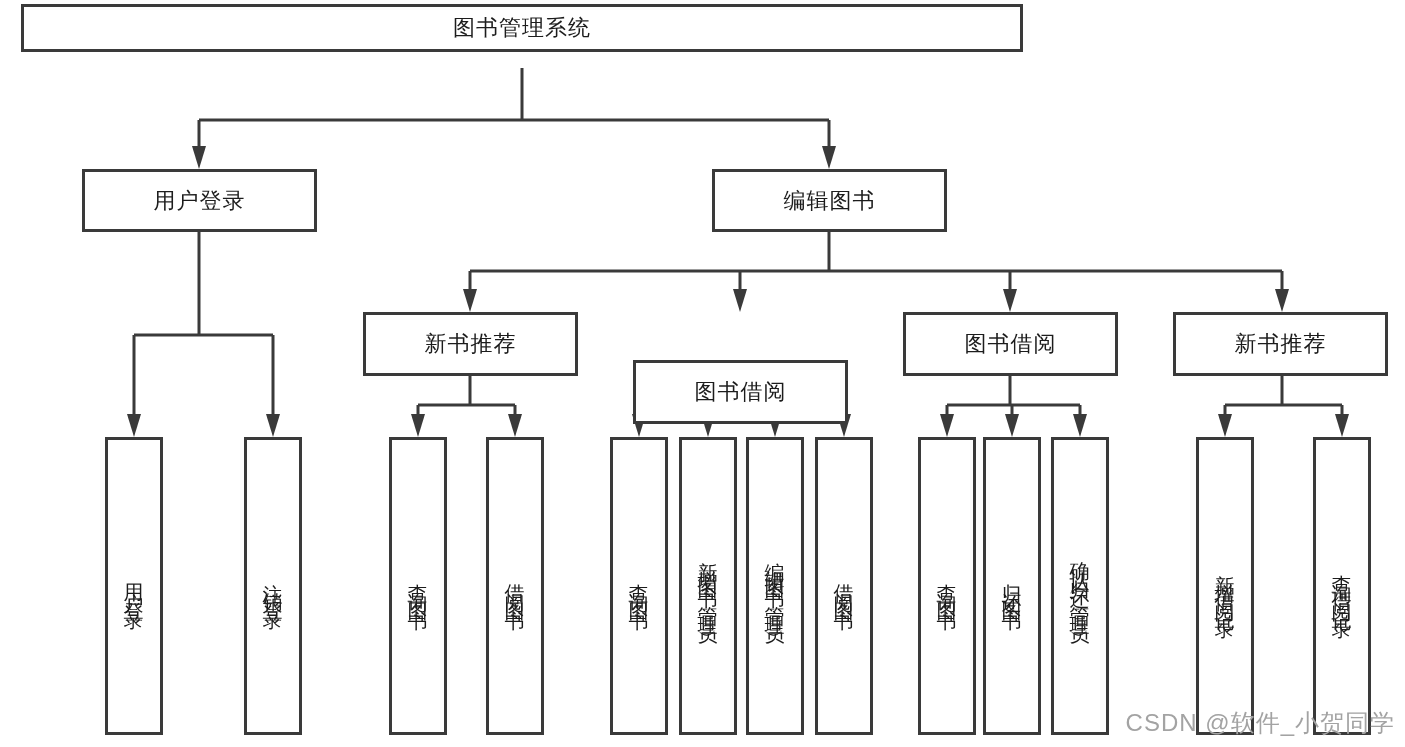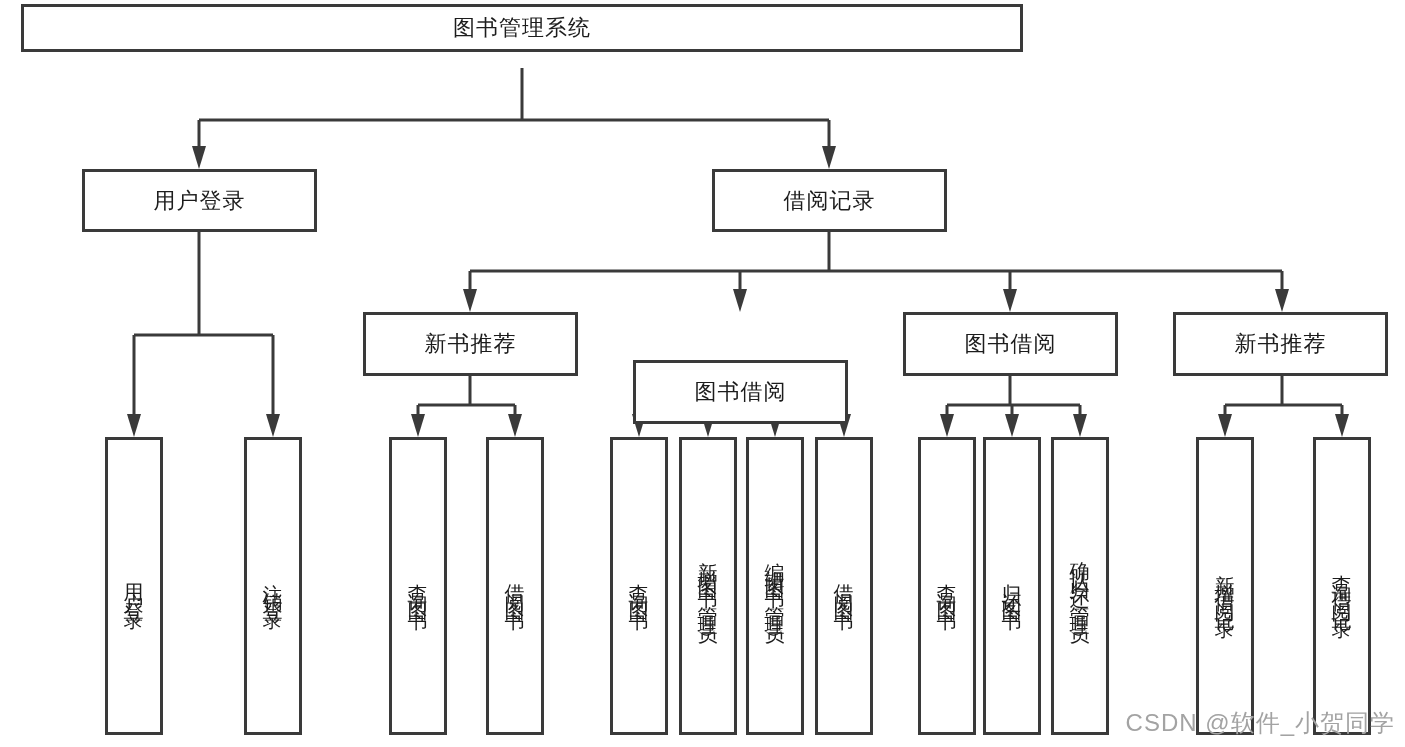--- a/index.html
+++ b/index.html
@@ -88,21 +88,21 @@
   </svg>
 
   <div class="node h-node root">
     <span>图书管理系统</span>
   </div>
 
   <div class="node h-node lvl2-a">
     <span>用户登录</span>
   </div>
   <div class="node h-node lvl2-b">
-    <span>借阅记录</span>
+    <span>编辑图书</span>
   </div>
 
   <div class="node h-node lvl3 l3-1">
     <span>新书推荐</span>
   </div>
   <div class="node h-node lvl3 l3-2">
     <span>图书借阅</span>
   </div>
   <div class="node h-node lvl3 l3-3">
     <span>图书借阅</span>

